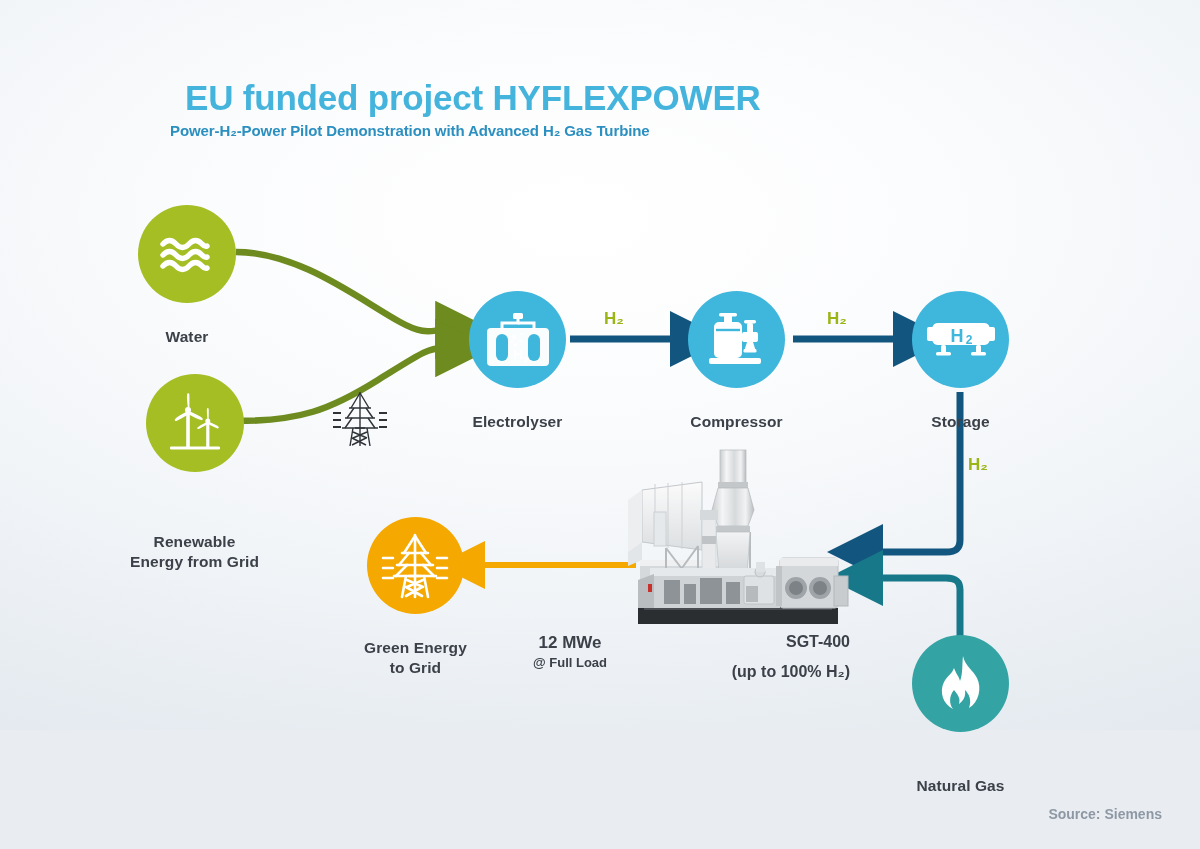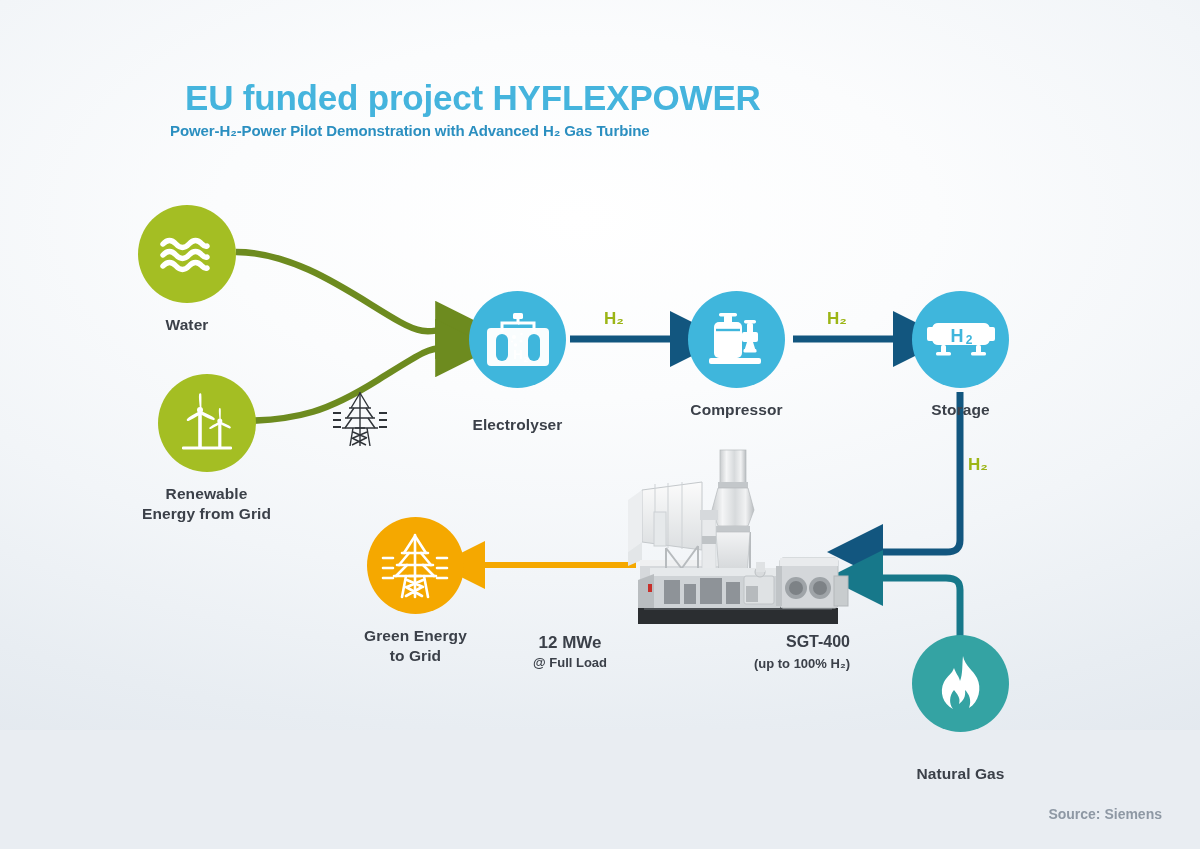--- a/index.html
+++ b/index.html
@@ -13,21 +13,21 @@
     background:
       radial-gradient(115% 95% at 48% 30%, #ffffff 0%, #fbfcfd 26%, #f2f5f8 52%, #e8edf2 74%, #dfe5ec 100%);
   }
   .layer{position:absolute;inset:0;}
   svg.layer{pointer-events:none;}
 
   
   .node{position:absolute;display:flex;flex-direction:column;align-items:center;}
   .circle{border-radius:50%;display:flex;align-items:center;justify-content:center;position:relative;}
   .nlabel{
-    margin-top:12px;text-align:center;color:#3b4049;
+    margin-top:24px;text-align:center;color:#3b4049;
     font-size:15.5px;font-weight:bold;line-height:1.28;letter-spacing:.1px;white-space:pre-line;
   }
 
   
   .title{
     position:absolute;left:185px;top:78px;
     color:#45b4dd;font-size:35px;font-weight:bold;letter-spacing:-.2px;
   }
   .subtitle{
     position:absolute;left:170px;top:122px;
@@ -42,21 +42,21 @@
   .h2tag{position:absolute;color:#9cb516;font-size:17px;font-weight:bold;}
   .mwe{
     position:absolute;text-align:center;color:#3b4049;font-weight:bold;
   }
   .mwe .big{font-size:17px;display:block;}
   .mwe .small{font-size:13px;display:block;margin-top:2px;}
   .sgt{
     position:absolute;text-align:right;color:#3b4049;font-weight:bold;width:220px;
   }
   .sgt .big{font-size:16px;display:block;}
-  .sgt .small{font-size:13px;display:block;margin-top:5px;}
+  .sgt .small{font-size:16px;display:block;margin-top:12px;}
 
   
   .turbine{position:absolute;left:620px;top:440px;width:240px;height:200px;}
 </style>
 </head>
 <body>
 
 <div id="stage">
 
   <div class="title">EU funded project HYFLEXPOWER</div>
@@ -131,21 +131,21 @@
         <g stroke="#ffffff" stroke-width="5.4" fill="none" stroke-linecap="round">
           <path d="M5,12 q6.5,-7 13,0 q6.5,7 13,0 q6.5,-7 13,0 q3,3 5,2"></path>
           <path d="M5,23 q6.5,-7 13,0 q6.5,7 13,0 q6.5,-7 13,0 q3,3 5,2"></path>
           <path d="M5,34 q6.5,-7 13,0 q6.5,7 13,0 q6.5,-7 13,0 q3,3 5,2"></path>
         </g>
       </svg>
     </div>
     <div class="nlabel">Water</div>
   </div>
 
-  <div class="node" style="left:142px;top:374px;">
+  <div class="node" style="left:130px;top:374px;gap:36px;">
     <div class="circle" style="width:98px;height:98px;background:#a4be23;">
       <svg width="66" height="66" viewBox="0 0 66 66">
         <g fill="#ffffff">
           <rect x="24.2" y="20" width="3.6" height="38" rx="1.2"></rect>
           <rect x="44.2" y="31" width="3.2" height="27" rx="1.1"></rect>
           <rect x="8" y="56.4" width="50" height="3.1" rx="1.2"></rect>
           <circle cx="26" cy="20" r="3"></circle>
           <circle cx="45.8" cy="31" r="2.5"></circle>
           <path d="M26,19 C25.2,12 24.6,7 25.1,4.2 C25.4,2.8 27.2,2.9 27.3,4.3 C27.6,7.4 27.4,12.4 27.4,19 Z"></path>
           <path d="M25.4,21.3 C19.4,24.4 15,26.9 13.1,28.9 C12.1,30 13.2,31.4 14.5,30.9 C17.3,29.7 21.5,27.1 27,24 Z"></path>
@@ -153,21 +153,21 @@
           <path d="M45.6,30 C45,24.6 44.6,20.8 45,18.8 C45.2,17.7 46.6,17.8 46.7,18.9 C46.9,21.2 46.7,25 46.7,30 Z"></path>
           <path d="M44.6,31.9 C40.2,34.2 36.9,36 35.5,37.5 C34.8,38.3 35.6,39.4 36.6,39 C38.7,38.1 41.8,36.2 45.8,33.9 Z"></path>
           <path d="M47,31.8 C51.5,33.8 55,35.4 56.5,36.7 C57.3,37.4 56.6,38.6 55.6,38.4 C53.4,37.8 50,36.2 46,34 Z"></path>
         </g>
       </svg>
     </div>
     <div class="nlabel">Renewable
 Energy from Grid</div>
   </div>
 
-  <div class="node" style="left:469px;top:291px;gap:15px;">
+  <div class="node" style="left:469px;top:291px;">
     <div class="circle" style="width:97px;height:97px;background:#3fb6dc;">
       <svg width="62" height="60" viewBox="0 0 62 60">
         <g fill="#ffffff">
           <path d="M4,18 h54 a4,4 0 0 1 4,4 v30 a4,4 0 0 1 -4,4 h-54 a4,4 0 0 1 -4,-4 v-30 a4,4 0 0 1 4,-4 z" opacity="0.97"></path>
         </g>
         <g fill="#3fb6dc">
           <rect x="9" y="24" width="12" height="27" rx="6"></rect>
           <rect x="41" y="24" width="12" height="27" rx="6"></rect>
         </g>
         <g fill="none" stroke="#ffffff" stroke-width="3">

